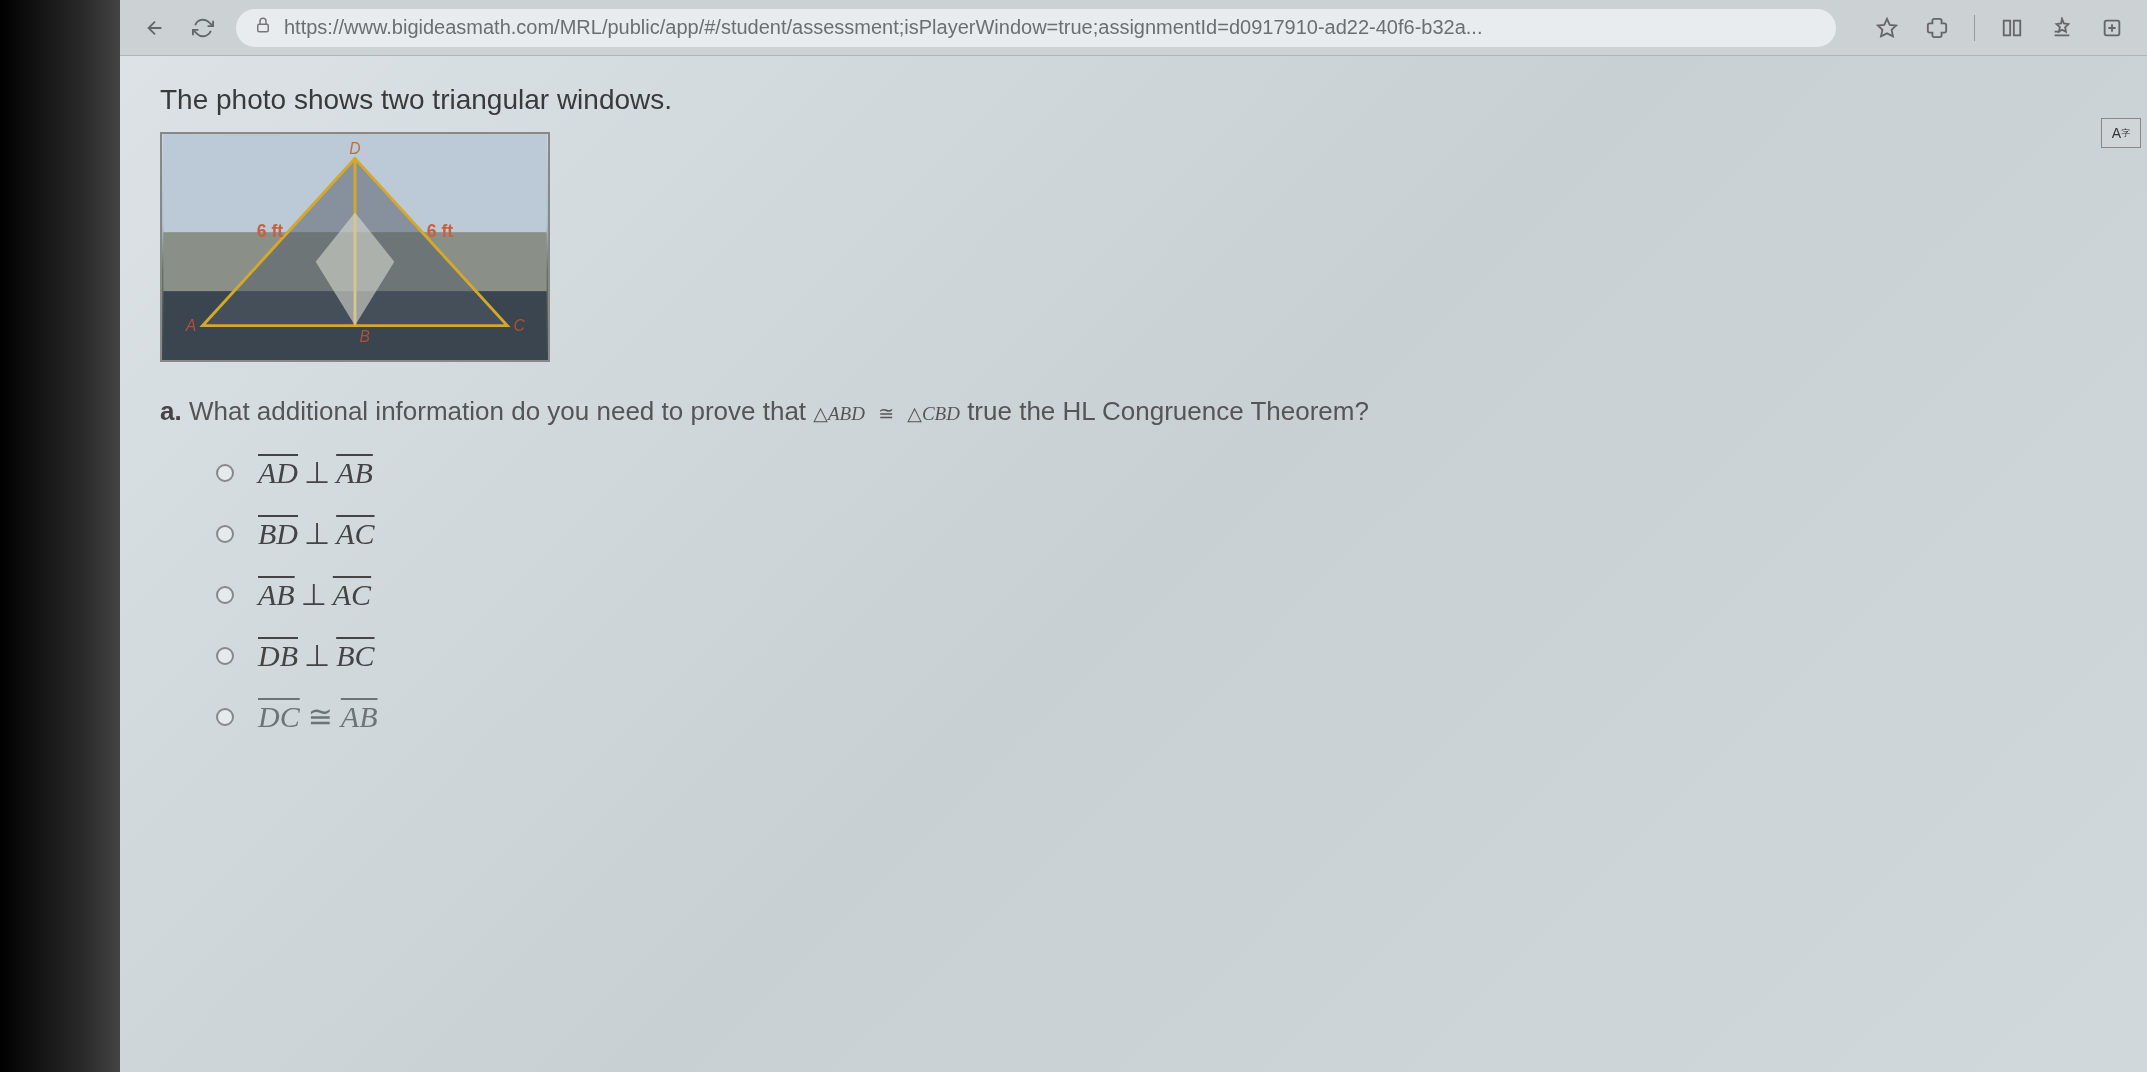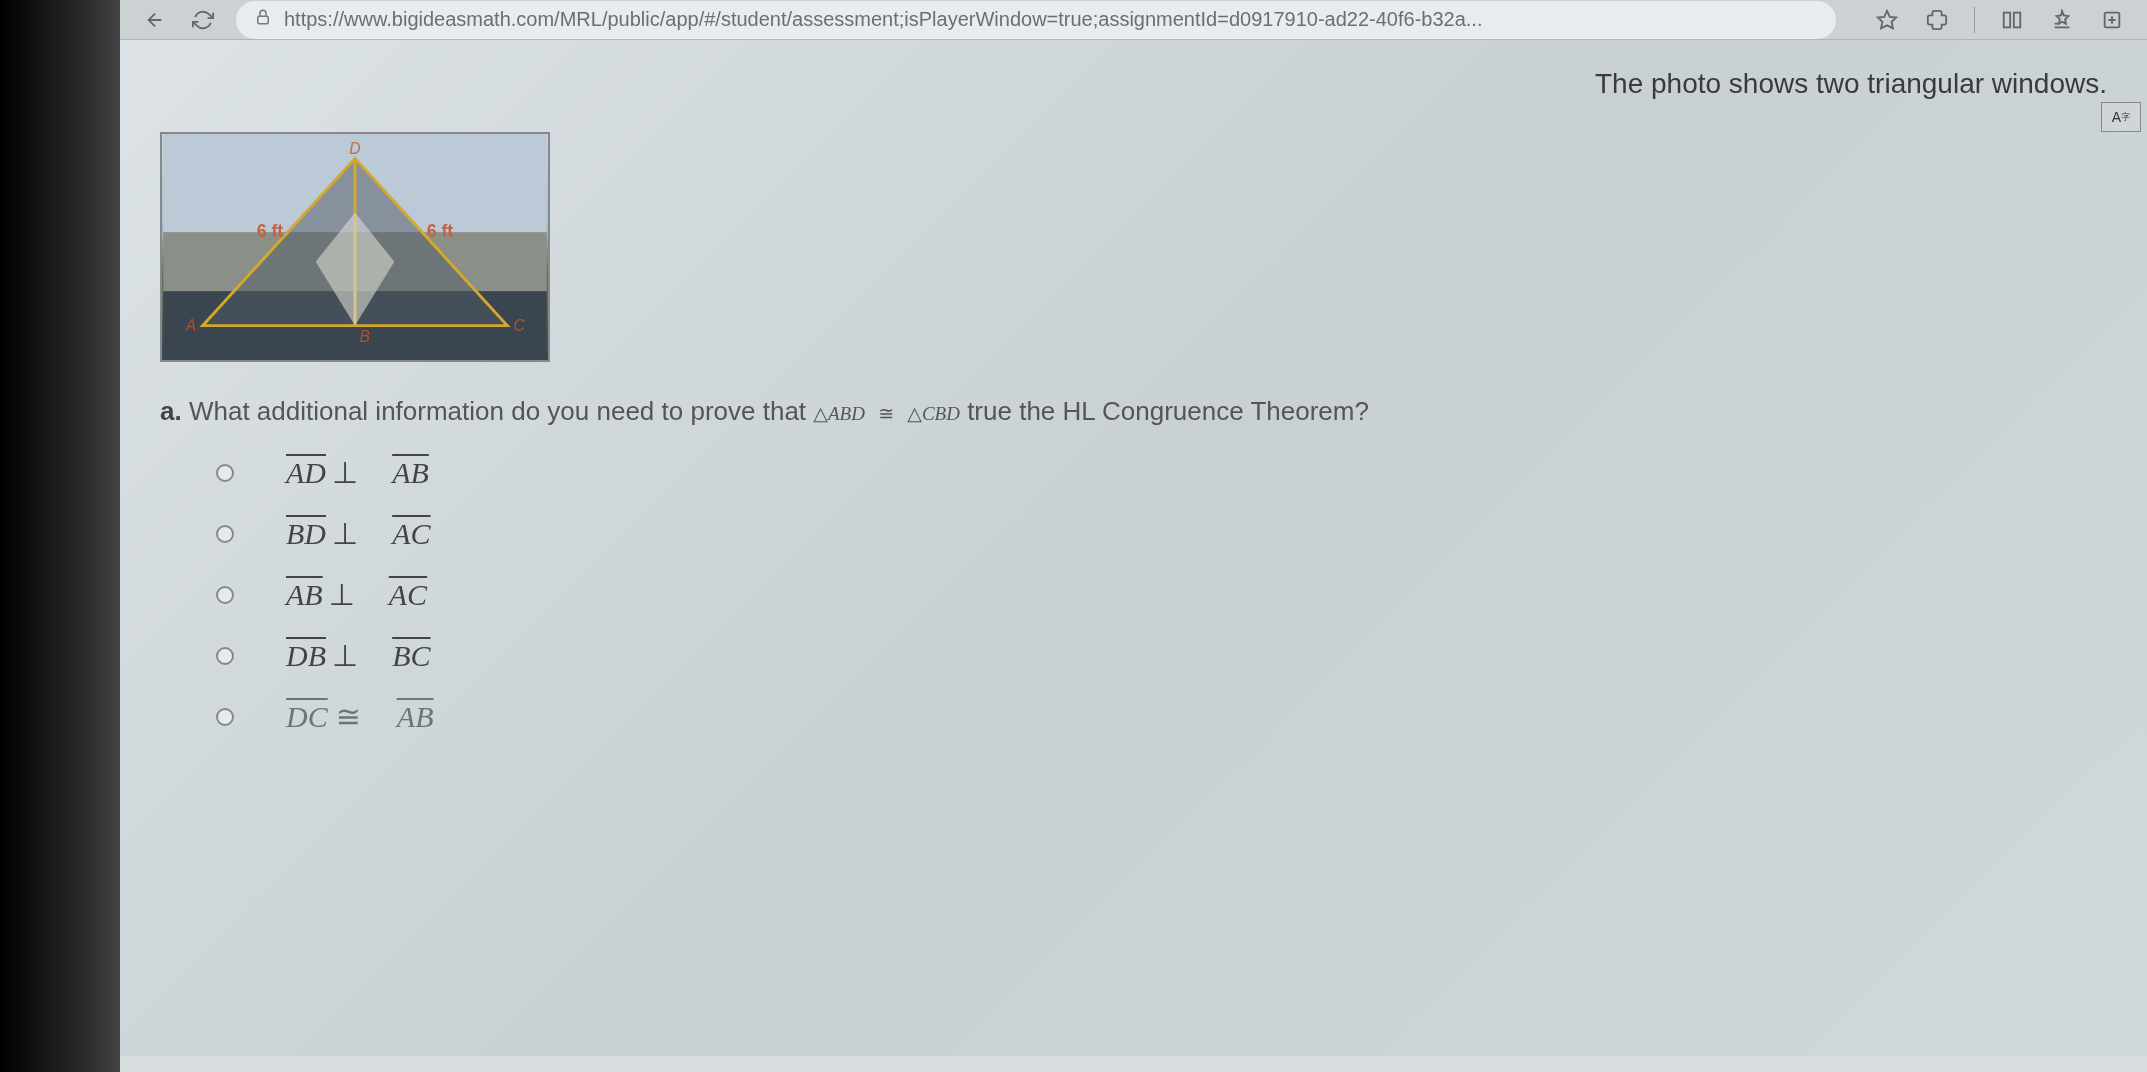--- a/index.html
+++ b/index.html
@@ -32,21 +32,21 @@
     }
     .browser-area {
       position: absolute;
       left: 120px;
       top: 0;
       right: 0;
       height: 100%;
       background: #d8dde0;
     }
     .toolbar {
-      height: 40px;
+      height: 56px;
       background: #ccd1d4;
       display: flex;
       align-items: center;
       padding: 0 20px;
       border-bottom: 1px solid #b0b5b8;
       gap: 18px;
     }
     .nav-btn {
       width: 30px;
       height: 30px;
@@ -90,22 +90,21 @@
     }
     .content {
       padding: 28px 40px;
       background: linear-gradient(135deg, #dce2e5 0%, #c8d0d4 50%, #d0d8dc 100%);
       height: calc(100% - 56px);
       position: relative;
     }
     .intro-text {
       font-size: 28px;
       color: #3a3a3a;
-      margin-bottom: 32px;
-      text-align: right;
+      margin-bottom: 16px;
     }
     .photo-box {
       width: 390px;
       height: 230px;
       background: linear-gradient(180deg, #c5d5e5 0%, #a8bfcf 40%, #6a7560 60%, #3a4a5a 100%);
       border: 2px solid #888;
       margin-bottom: 30px;
       position: relative;
       overflow: hidden;
     }
@@ -155,21 +154,20 @@
       font-style: italic;
       font-size: 30px;
       color: #444;
       display: flex;
       align-items: center;
       gap: 2px;
     }
     .overline {
       text-decoration: overline;
       text-decoration-thickness: 1.5px;
-      margin-left: 28px;
     }
     .perp {
       font-style: normal;
       margin: 0 4px;
     }
     .cong {
       font-style: normal;
       margin: 0 6px;
     }
     .triangle-sym {

